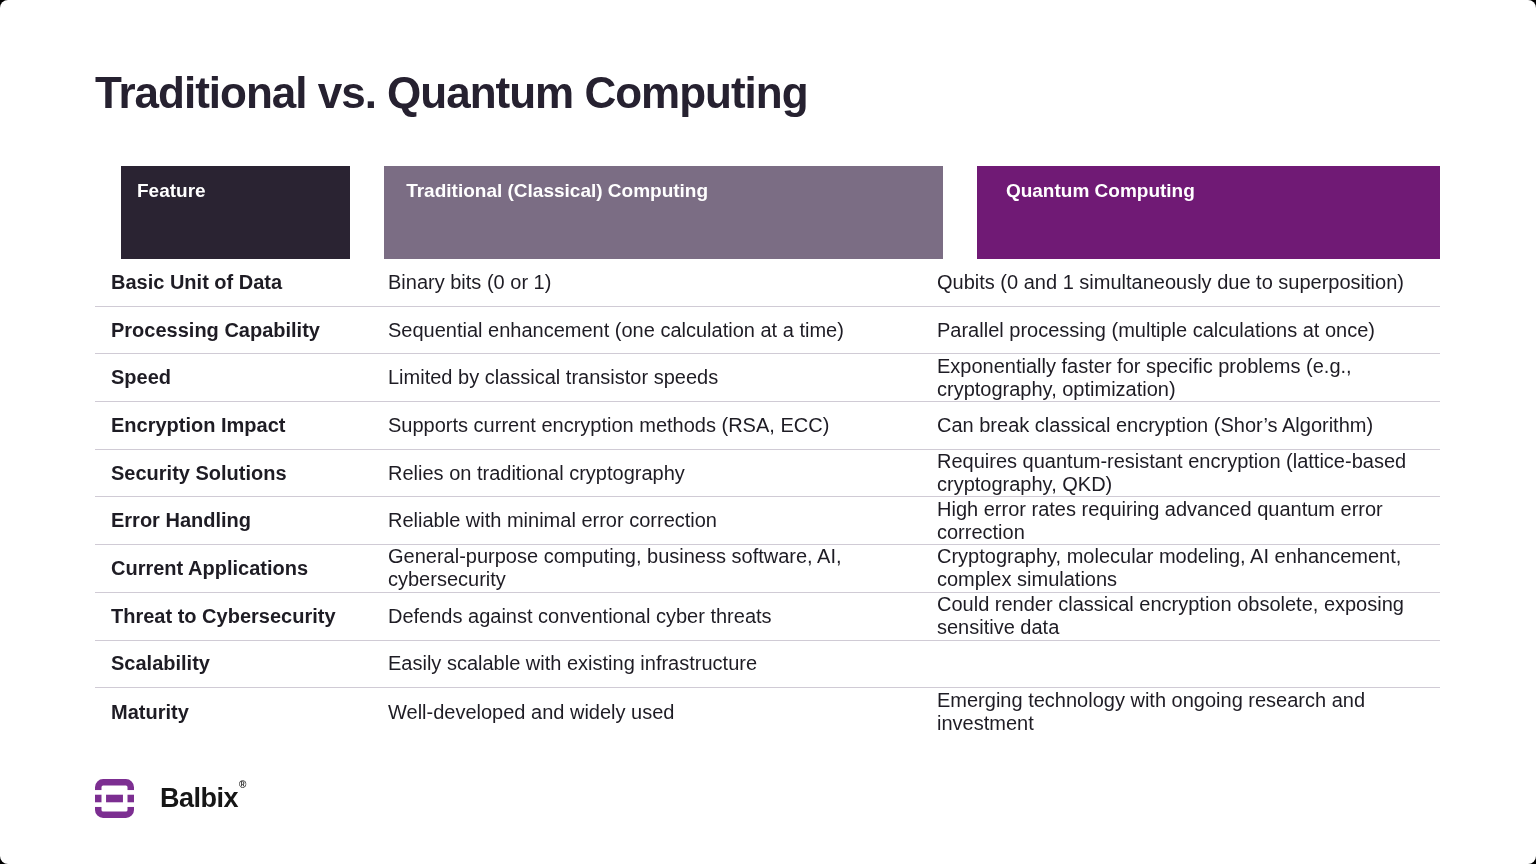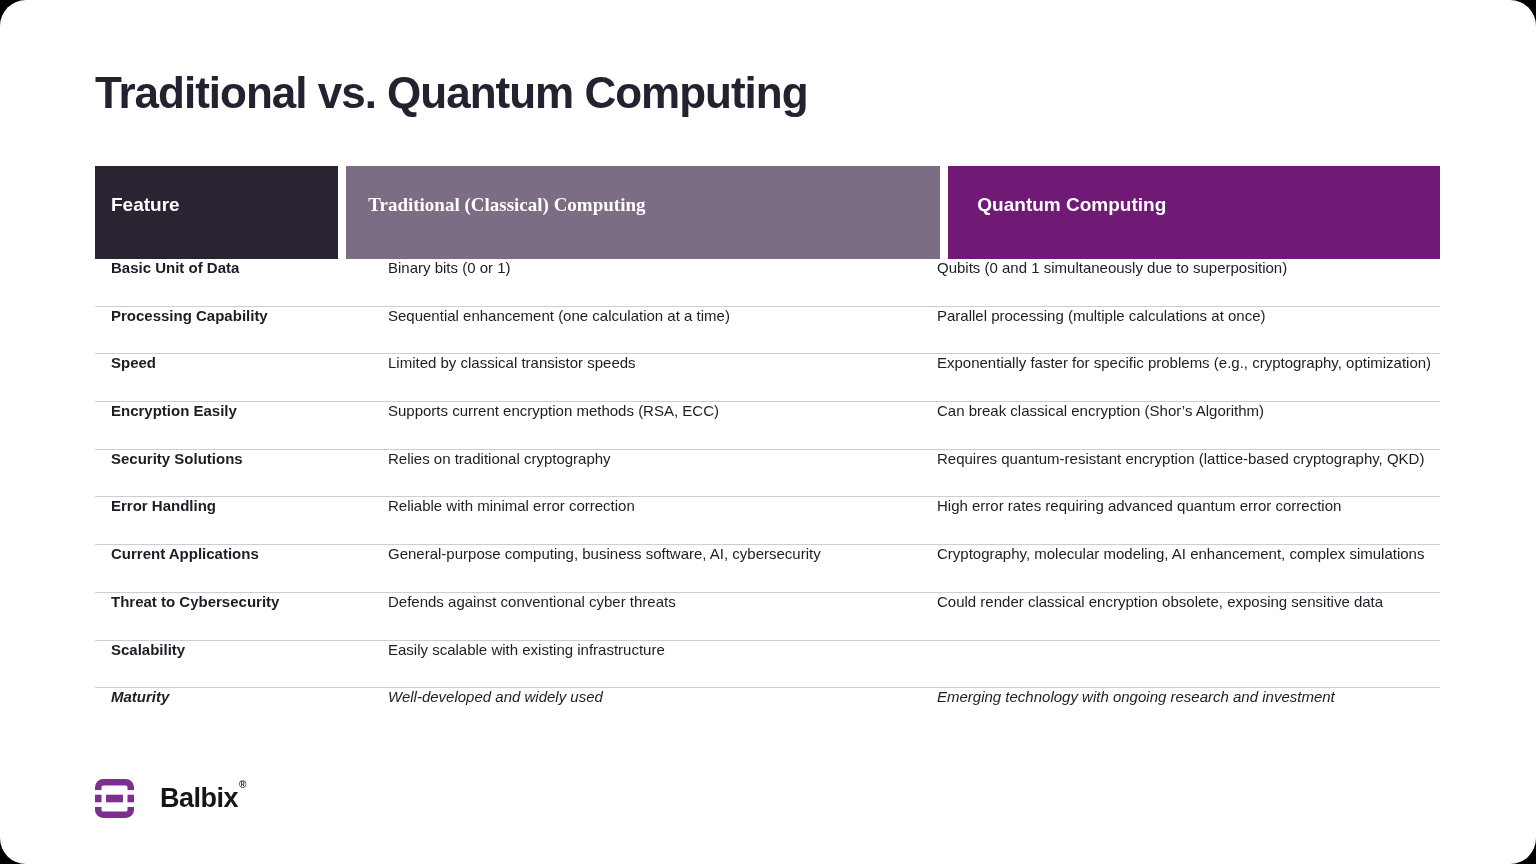--- a/index.html
+++ b/index.html
@@ -7,21 +7,21 @@
   body {
     background: #000;
     font-family: "Liberation Sans", sans-serif;
     overflow: hidden;
   }
   .card {
     position: relative;
     width: 1536px;
     height: 864px;
     background: #ffffff;
-    border-radius: 26px;
+    border-radius: 8px;
     overflow: hidden;
   }
   .title {
     position: absolute;
     left: 95px;
     top: 68px;
     font-size: 44px;
     font-weight: 800;
     letter-spacing: -1px;
     color: #262130;
@@ -34,40 +34,42 @@
     top: 166px;
     width: 1345px;
     height: 93px;
     display: flex;
   }
   .hcell {
     height: 93px;
     color: #ffffff;
     font-size: 19px;
     font-weight: 700;
-    padding-top: 28px;
+    padding-top: 14px;
+    margin-left: 26px;
   }
   .hcell.feature   { width: 263px; background: #2a2332; padding-left: 16px; margin-right: 8px; }
-  .hcell.classic   { width: 644px; background: #7b6d84; padding-left: 22px; margin-right: 8px; font-family: Liberation Serif, serif; }
+  .hcell.classic   { width: 644px; background: #7b6d84; padding-left: 22px; margin-right: 8px; }
   .hcell.quantum   { width: 532px; background: #701a75; padding-left: 29px; }
   
   .tbody {
     position: absolute;
     left: 95px;
     top: 259px;
     width: 1345px;
   }
   .trow {
     display: flex;
+    align-items: center;
     height: 47.7px;
     border-bottom: 1px solid #d0cbd5;
-    font-size: 15px;
+    font-size: 20px;
     color: #1e1c24;
   }
-  .trow:last-child { border-bottom: none; font-style: italic; }
+  .trow:last-child { border-bottom: none; }
   .tcell-feature {
     width: 271px;
     padding-left: 16px;
     font-weight: 700;
   }
   .tcell-classic {
     width: 542px;
     padding-left: 22px;
   }
   .tcell-quantum {
@@ -132,21 +134,21 @@
       <div class="tcell-quantum">Parallel processing (multiple calculations at once)</div>
     </div>
 
     <div class="trow">
       <div class="tcell-feature">Speed</div>
       <div class="tcell-classic">Limited by classical transistor speeds</div>
       <div class="tcell-quantum">Exponentially faster for specific problems (e.g., cryptography, optimization)</div>
     </div>
 
     <div class="trow">
-      <div class="tcell-feature">Encryption Easily</div>
+      <div class="tcell-feature">Encryption Impact</div>
       <div class="tcell-classic">Supports current encryption methods (RSA, ECC)</div>
       <div class="tcell-quantum">Can break classical encryption (Shor’s Algorithm)</div>
     </div>
 
     <div class="trow">
       <div class="tcell-feature">Security Solutions</div>
       <div class="tcell-classic">Relies on traditional cryptography</div>
       <div class="tcell-quantum">Requires quantum-resistant encryption (lattice-based cryptography, QKD)</div>
     </div>
 

